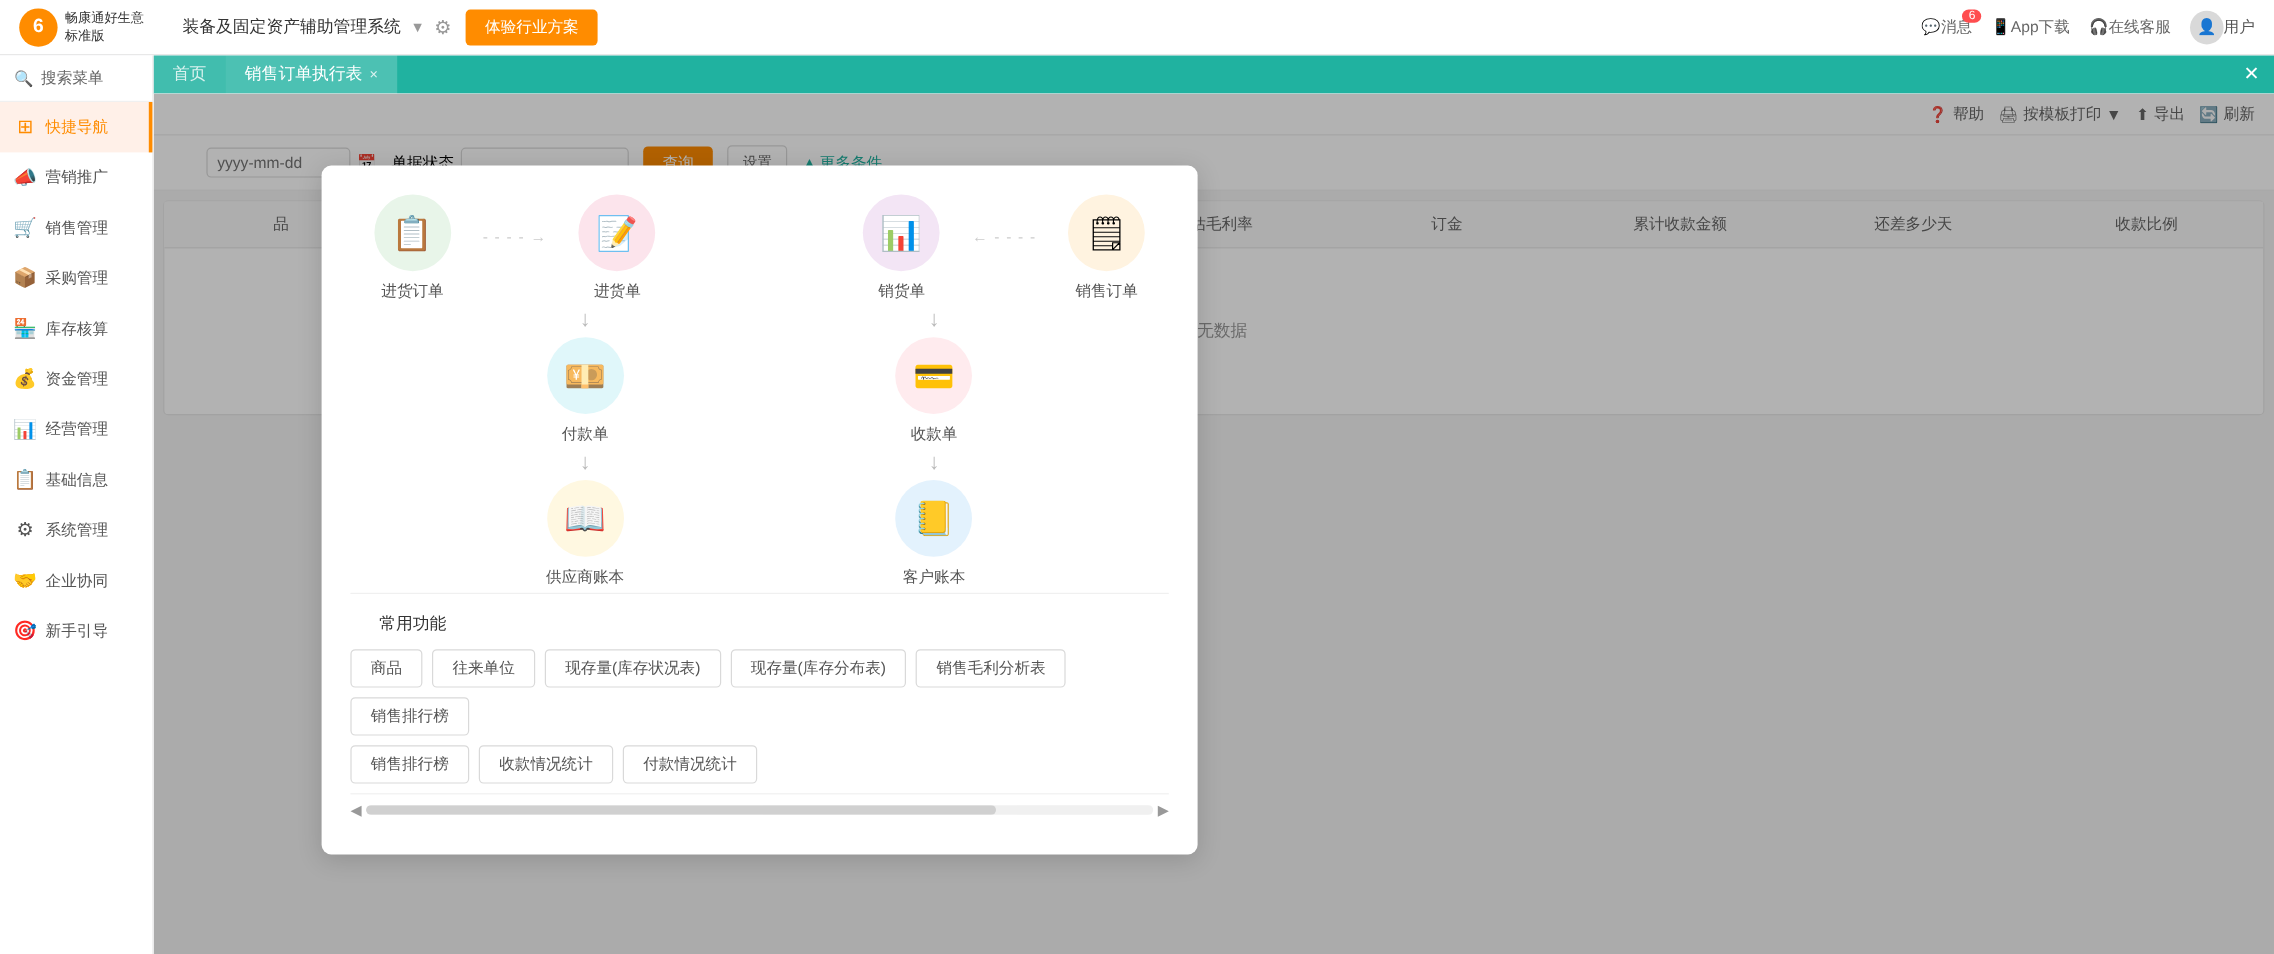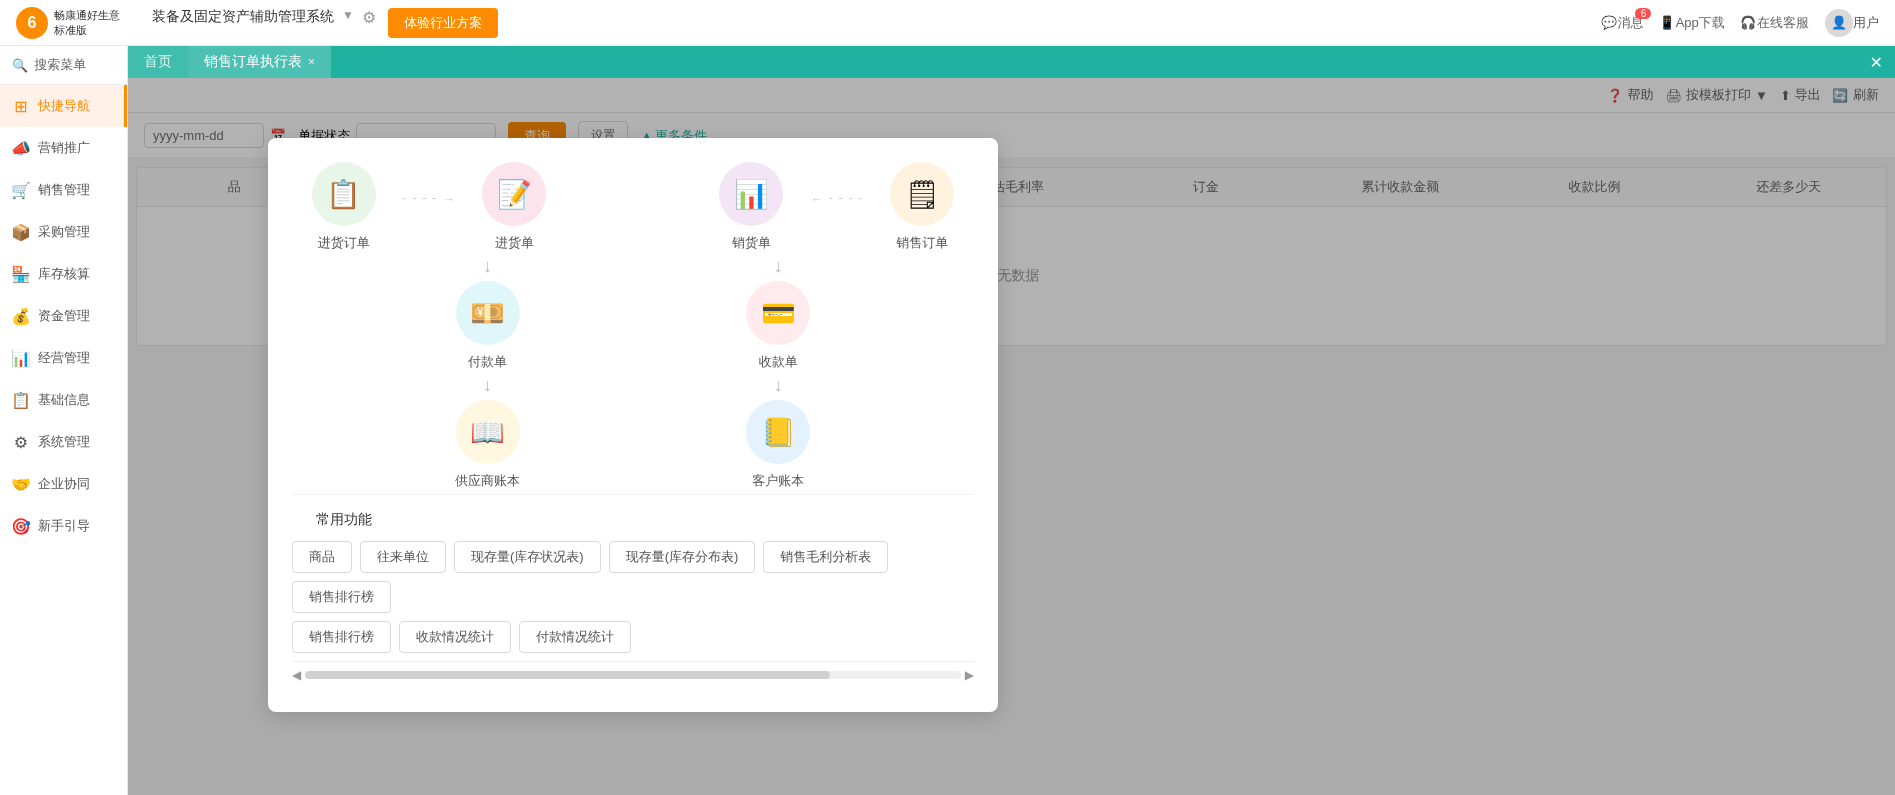--- a/index.html
+++ b/index.html
@@ -11,21 +11,21 @@
     .main-area { display: flex; flex: 1; overflow: hidden; }
     .sidebar { width: 128px; background: #fff; flex-shrink: 0; border-right: 1px solid #e8e8e8; display: flex; flex-direction: column; }
     .content-area { flex: 1; display: flex; flex-direction: column; overflow: hidden; }
     .tab-bar { display: flex; align-items: center; background: #20b2a0; height: 32px; flex-shrink: 0; }
     .page-content { flex: 1; background: #f5f5f5; position: relative; overflow: hidden; }
 
     
     .logo-area { display: flex; align-items: center; width: 128px; flex-shrink: 0; }
     .logo-icon { width: 32px; height: 32px; background: #ff8c00; border-radius: 50%; display: flex; align-items: center; justify-content: center; color: white; font-size: 16px; font-weight: bold; margin-right: 6px; }
     .logo-text { font-size: 11px; color: #333; line-height: 1.3; }
-    .system-title-area { display: flex; align-items: flex-start; margin-left: 8px; }
+    .system-title-area { display: flex; align-items: center; margin-left: 8px; }
     .system-title { font-size: 14px; color: #333; margin-right: 8px; }
     .dropdown-arrow { color: #999; font-size: 12px; margin-right: 8px; cursor: pointer; }
     .gear-icon { color: #999; font-size: 16px; cursor: pointer; margin-right: 12px; }
     .trial-btn { background: #ff8c00; color: white; border: none; padding: 6px 16px; border-radius: 4px; cursor: pointer; font-size: 13px; }
     .top-right { margin-left: auto; display: flex; align-items: center; gap: 16px; }
     .top-right-item { display: flex; align-items: center; color: #666; font-size: 13px; cursor: pointer; position: relative; }
     .badge { background: #ff4d4f; color: white; border-radius: 10px; font-size: 10px; padding: 0 4px; position: absolute; top: -6px; right: -8px; min-width: 16px; text-align: center; }
     .user-avatar { width: 28px; height: 28px; background: #d9d9d9; border-radius: 50%; display: flex; align-items: center; justify-content: center; color: #999; }
 
     
@@ -41,21 +41,21 @@
     .tab-close { margin-left: 6px; font-size: 12px; opacity: 0.8; }
     .tab-close-main { margin-left: auto; margin-right: 12px; color: white; cursor: pointer; font-size: 16px; }
 
     
     .page-toolbar { display: flex; align-items: center; padding: 8px 16px; background: #fff; border-bottom: 1px solid #e8e8e8; gap: 12px; }
     .toolbar-btn { display: flex; align-items: center; gap: 4px; color: #666; font-size: 13px; cursor: pointer; }
 
     
     .search-bar { display: flex; align-items: center; padding: 8px 16px; background: #fff; border-bottom: 1px solid #f0f0f0; gap: 12px; flex-wrap: wrap; }
     .search-field { display: flex; align-items: center; gap: 6px; }
-    .date-input { border: 1px solid #d9d9d9; border-radius: 4px; padding: 4px 8px; font-size: 13px; color: #bbb; width: 120px; }
+    .date-input { border: 1px solid #d9d9d9; border-radius: 4px; padding: 4px 8px; font-size: 13px; color: #bbb; width: 120px; margin-left: 28px; }
     .select-input { border: 1px solid #d9d9d9; border-radius: 4px; padding: 4px 28px 4px 8px; font-size: 13px; color: #333; width: 140px; appearance: none; background: #fff; }
     .query-btn { background: #ff8c00; color: white; border: none; padding: 5px 16px; border-radius: 4px; cursor: pointer; font-size: 13px; }
     .set-btn { background: #fff; color: #666; border: 1px solid #d9d9d9; padding: 5px 12px; border-radius: 4px; cursor: pointer; font-size: 12px; }
     .more-conditions { color: #20b2a0; font-size: 13px; cursor: pointer; display: flex; align-items: center; gap: 2px; }
 
     
     .table-container { background: #fff; margin: 8px; border: 1px solid #e8e8e8; border-radius: 4px; }
     .table-header { display: flex; background: #fafafa; border-bottom: 1px solid #e8e8e8; }
     .th { padding: 10px 8px; font-size: 13px; color: #666; font-weight: 500; flex: 1; text-align: center; white-space: nowrap; }
     .no-data { text-align: center; padding: 60px; color: #999; font-size: 14px; }
@@ -244,22 +244,22 @@
 
         <div class="table-container">
           <div class="table-header">
             <div class="th">品</div>
             <div class="th">商品</div>
             <div class="th">金额</div>
             <div class="th">预估毛利</div>
             <div class="th">预估毛利率</div>
             <div class="th">订金</div>
             <div class="th">累计收款金额</div>
+            <div class="th">还差多少天</div>
             <div class="th">收款比例</div>
-            <div class="th">还差多少天</div>
           </div>
           <div class="no-data">暂无数据</div>
         </div>
 
         <div class="modal-overlay">
           <div class="modal">
 
             <div style="display: grid; grid-template-rows: auto auto auto auto auto auto; position: relative;">
 
               <div style="display: flex; align-items: center; justify-content: space-around; margin-bottom: 4px;">

